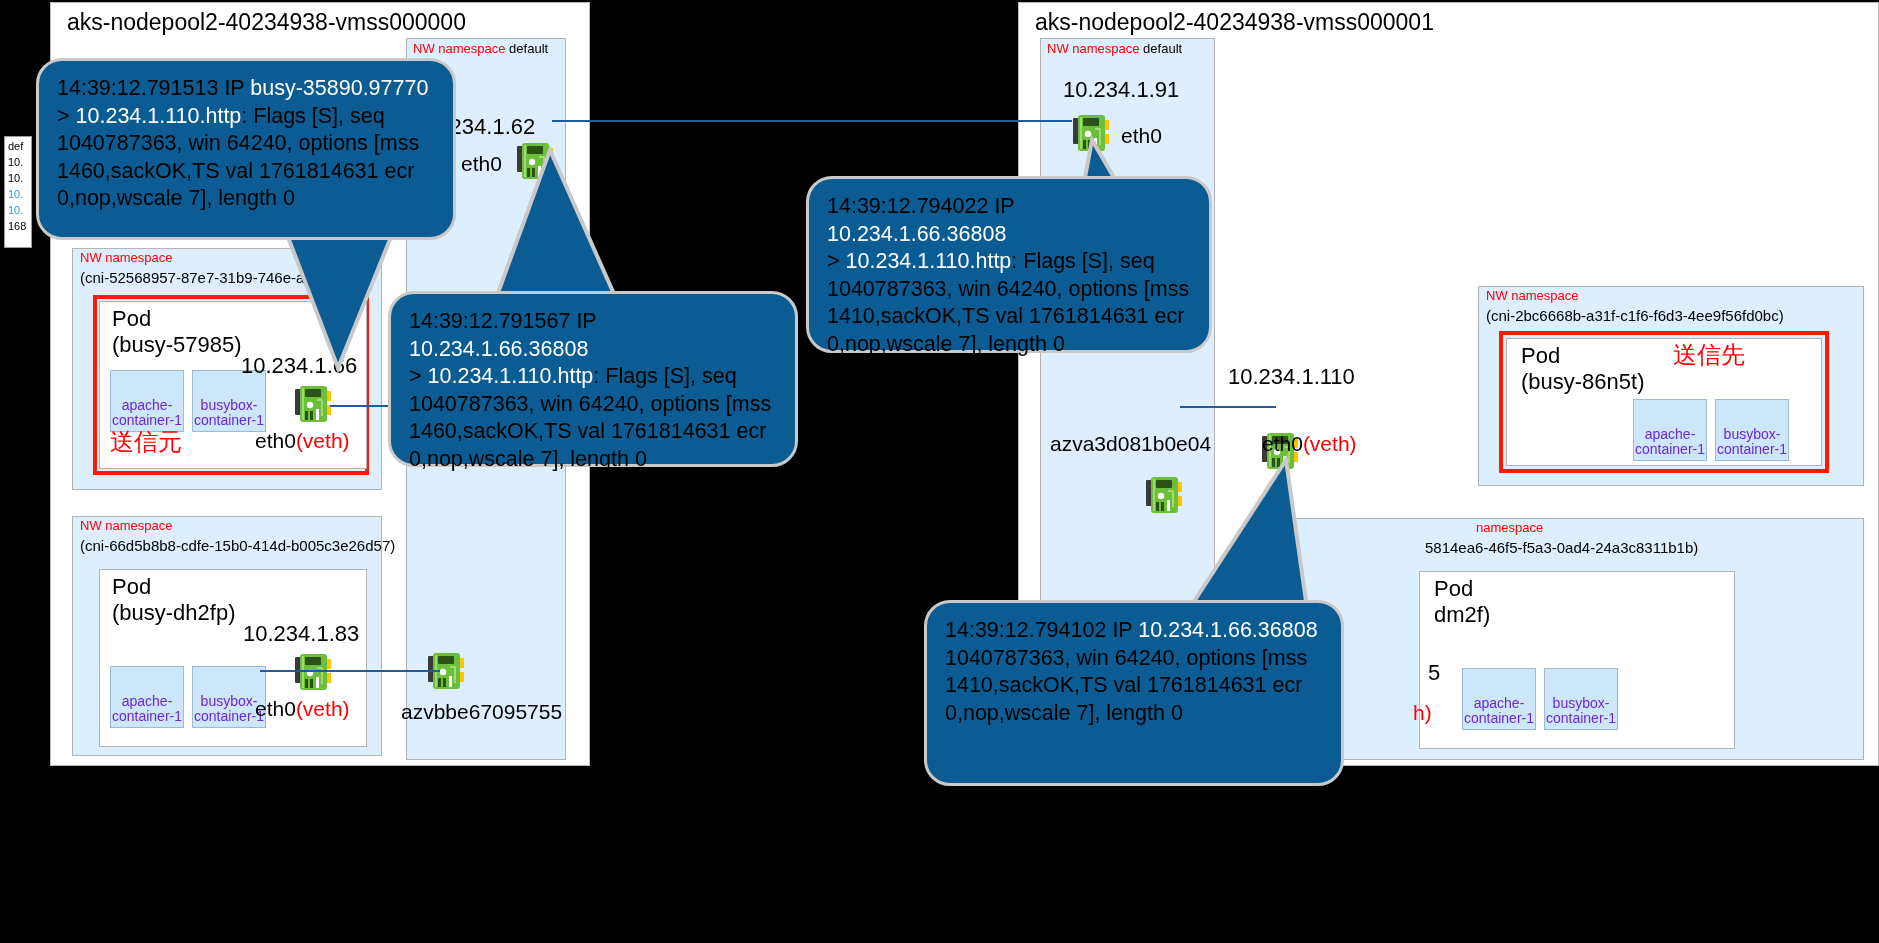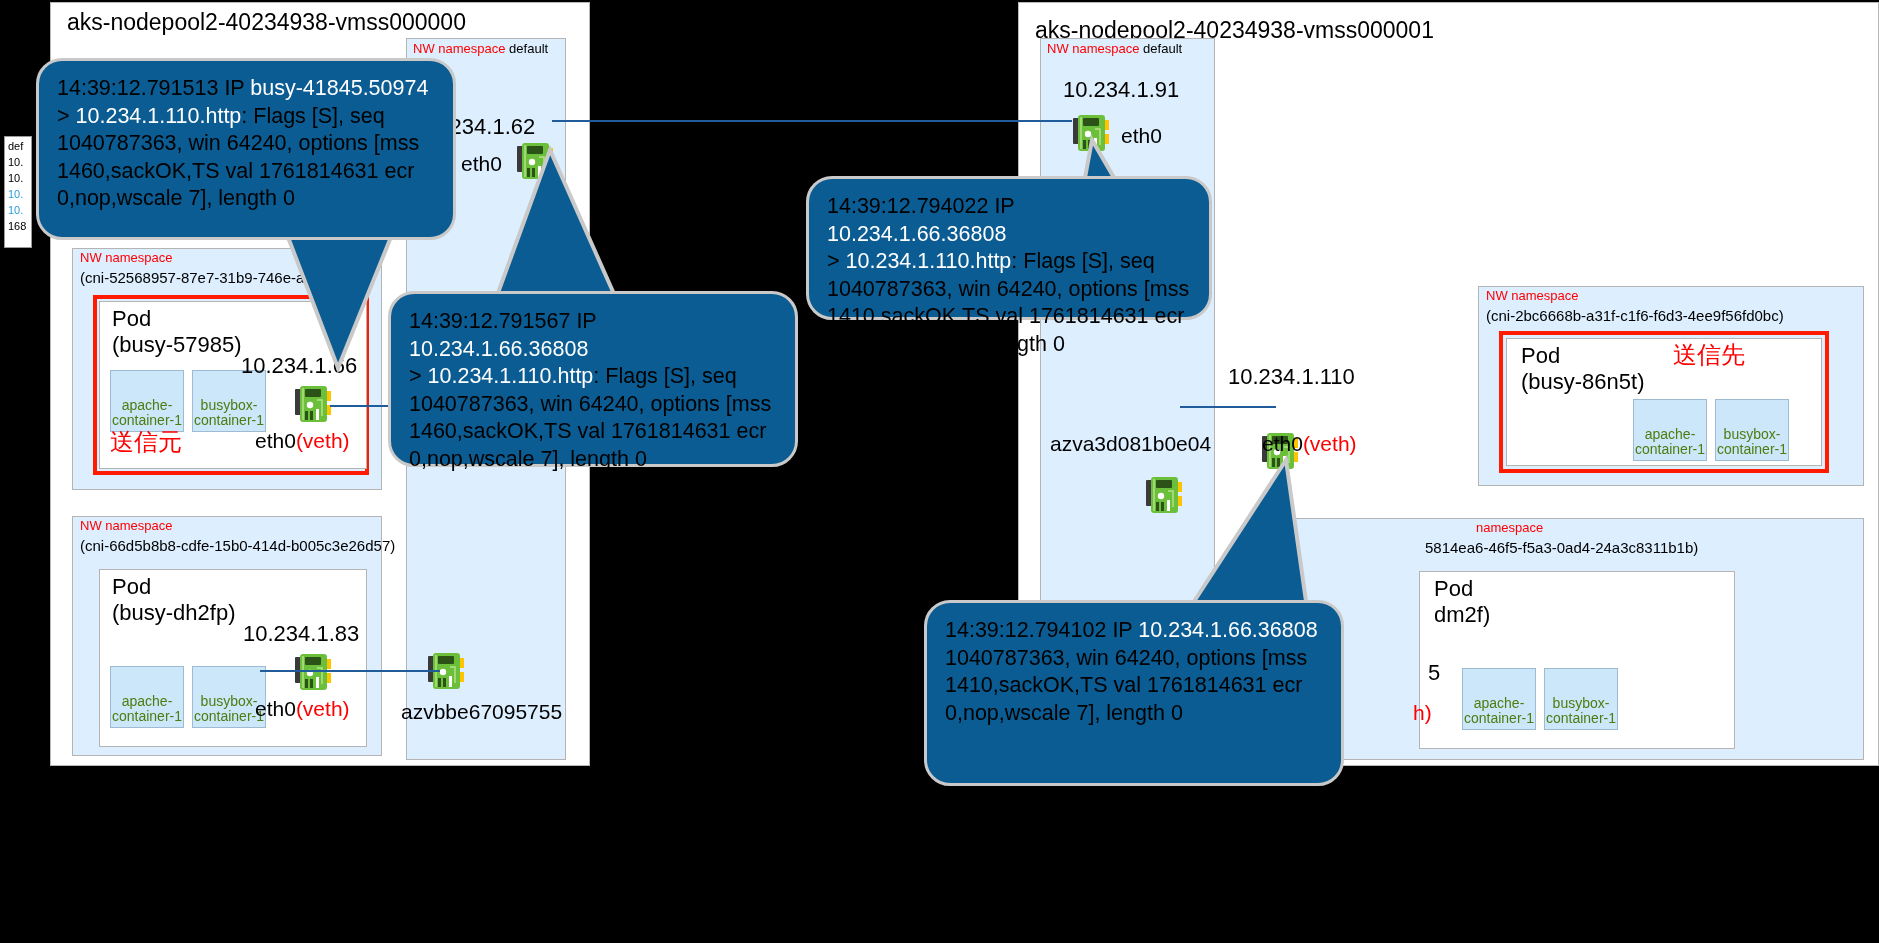--- a/index.html
+++ b/index.html
@@ -15,21 +15,21 @@
   .ns{background:#ddeeff;border:1px solid #b4b4b4;}
   .ns-lbl{font-size:13px;color:#ff0000;white-space:nowrap;line-height:1.15;}
   .ns-lbl .blk{color:#000;}
   .ns-id{font-size:15px;color:#000;white-space:nowrap;line-height:1.15;}
 
   
   .pod{background:#ffffff;border:1px solid #b4b4b4;}
   .pod-name{font-size:22px;color:#000;line-height:1.15;white-space:nowrap;}
   .redbox{border:4px solid #ff1a00;background:transparent;}
   .ctr{background:#cce6fa;border:1px solid #9dbcd4;font-size:14px;
-       color:#4d7c0f;display:flex;flex-direction:column;align-items:center;
+       color:#6d28d9;display:flex;flex-direction:column;align-items:center;
        justify-content:flex-end;padding-bottom:2px;line-height:1.12;text-align:center;}
 
   .ip{font-size:22px;color:#000;white-space:nowrap;}
   .iface{font-size:21px;color:#000;white-space:nowrap;}
   .iface .veth{color:#ff0000;}
   .jp{font-size:24px;color:#ff0000;white-space:nowrap;font-family:"DejaVu Sans",sans-serif;}
 
   
   .nic{width:44px;height:44px;position:relative;}
 
@@ -156,21 +156,21 @@
     <path d="M12 6 L12 38" stroke="#b7e48a" stroke-width="1.4" fill="none"></path>
     <path d="M26 18 L31 18 L31 34" stroke="#b7e48a" stroke-width="1.4" fill="none"></path>
   </svg>
 </div>
 <div class="abs iface" style="left:401px;top:700px;">azvbbe67095755</div>
 <div class="abs link" style="left:260px;top:670px;width:180px;"></div>
 
 <div class="abs link" style="left:330px;top:405px;width:110px;"></div>
 
 <div class="abs node" style="left:1018px;top:2px;width:861px;height:764px;">
-  <div class="abs node-title" style="left:16px;top:14px;">aks-nodepool2-40234938-vmss000001</div>
+  <div class="abs node-title" style="left:16px;top:6px;">aks-nodepool2-40234938-vmss000001</div>
 </div>
 
 <div class="abs ns" style="left:1040px;top:38px;width:175px;height:722px;">
   <div class="abs ns-lbl" style="left:6px;top:3px;"><span>NW namespace</span>
        <span class="blk">default</span></div>
   <div class="abs ip" style="left:22px;top:38px;">10.234.1.91</div>
   <div class="abs nic" style="left:28px;top:72px;">
     <svg width="44" height="44" viewBox="0 0 44 44">
       <rect x="4" y="7" width="6" height="26" rx="1" fill="#3a3a3a"></rect>
       <rect x="34" y="9" width="6" height="10" fill="#ffc400"></rect>
@@ -268,34 +268,34 @@
   <polygon points="18,228 178,228 90,30" fill="#0a5c93" stroke="#c9c9c9" stroke-width="4"></polygon>
 </svg>
 <svg class="abs" style="left:1048px;top:120px;width:140px;height:160px;" viewBox="0 0 140 160">
   <polygon points="20,150 120,150 44,20" fill="#0a5c93" stroke="#c9c9c9" stroke-width="4"></polygon>
 </svg>
 <svg class="abs" style="left:1100px;top:450px;width:240px;height:260px;" viewBox="0 0 240 260">
   <polygon points="30,250 220,250 186,10" fill="#0a5c93" stroke="#c9c9c9" stroke-width="4"></polygon>
 </svg>
 
 <div class="abs callout" id="callout-1" style="left:36px;top:58px;width:420px;height:182px;">
-    <div><span>14:39:12.791513 IP </span><span class="hl">busy-41845.50974</span></div>
+    <div><span>14:39:12.791513 IP </span><span class="hl">busy-35890.97770</span></div>
     <div><span>&gt; </span><span class="hl">10.234.1.110.http</span><span>: Flags [S], seq</span></div>
     <div><span>1040787363, win 64240, options [mss</span></div>
     <div><span>1460,sackOK,TS val 1761814631 ecr</span></div>
     <div><span>0,nop,wscale 7], length 0</span></div>
   </div>
 <div class="abs callout" id="callout-2" style="left:388px;top:291px;width:410px;height:176px;">
     <div><span>14:39:12.791567 IP </span><span class="hl">10.234.1.66.36808</span></div>
     <div><span>&gt; </span><span class="hl">10.234.1.110.http</span><span>: Flags [S], seq</span></div>
     <div><span>1040787363, win 64240, options [mss</span></div>
     <div><span>1460,sackOK,TS val 1761814631 ecr</span></div>
     <div><span>0,nop,wscale 7], length 0</span></div>
   </div>
-<div class="abs callout" id="callout-3" style="left:806px;top:176px;width:406px;height:144px;">
+<div class="abs callout" id="callout-3" style="left:806px;top:176px;width:406px;height:177px;">
     <div><span>14:39:12.794022 IP </span><span class="hl">10.234.1.66.36808</span></div>
     <div><span>&gt; </span><span class="hl">10.234.1.110.http</span><span>: Flags [S], seq</span></div>
     <div><span>1040787363, win 64240, options [mss</span></div>
     <div><span>1410,sackOK,TS val 1761814631 ecr</span></div>
     <div><span>0,nop,wscale 7], length 0</span></div>
   </div>
 <div class="abs callout" id="callout-4" style="left:924px;top:600px;width:420px;height:186px;">
     <div><span>14:39:12.794102 IP </span><span class="hl">10.234.1.66.36808</span></div>
     <div><span>1040787363, win 64240, options [mss</span></div>
     <div><span>1410,sackOK,TS val 1761814631 ecr</span></div>

